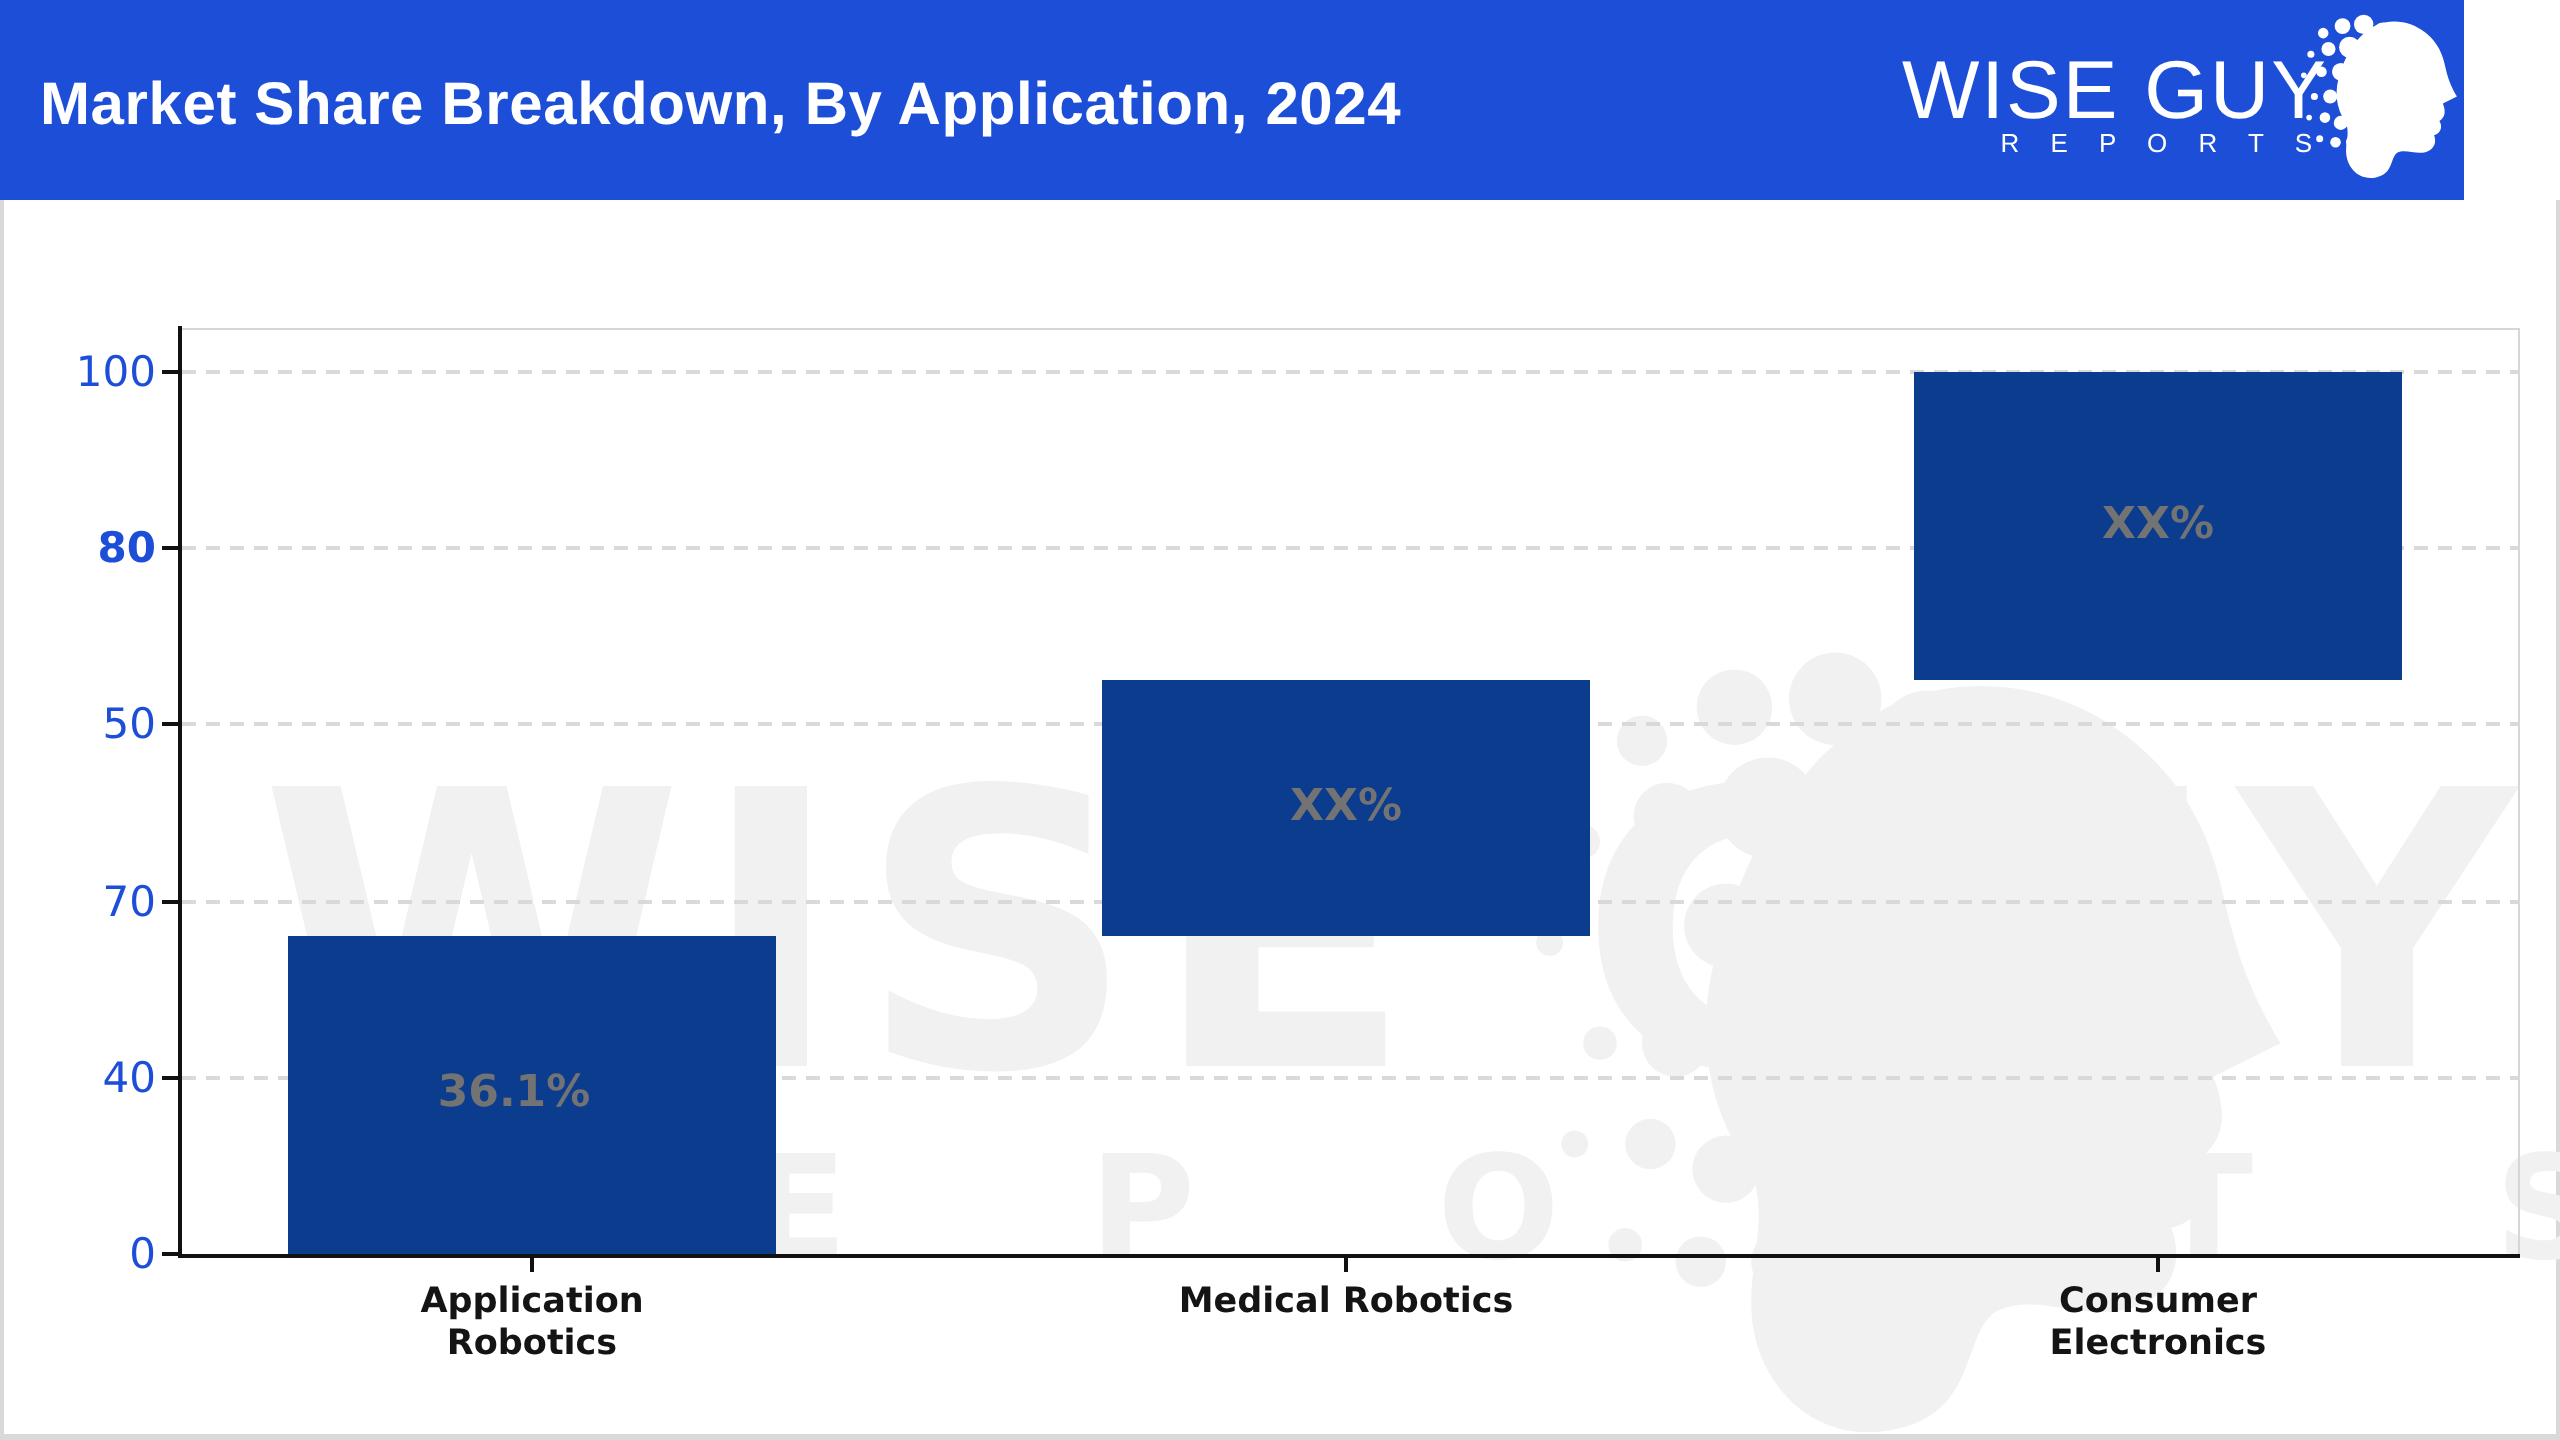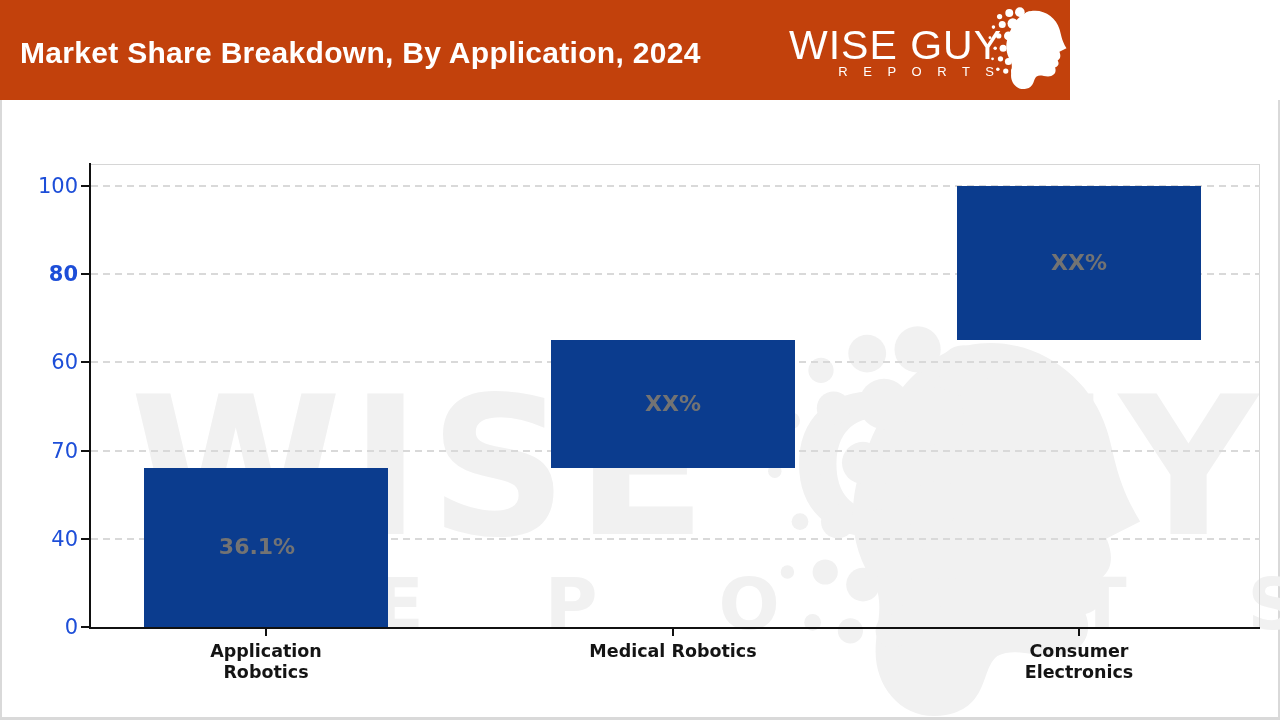--- a/index.html
+++ b/index.html
@@ -1,20 +1,20 @@
 <!DOCTYPE html>
 <html><head>
 <meta charset="utf-8">
 <style>
   html,body{margin:0;padding:0;background:#ffffff;}
   body{width:1280px;height:720px;overflow:hidden;position:relative;
        font-family:"DejaVu Sans",sans-serif;}
 
   
-  .header{position:absolute;left:0;top:0;width:1070px;height:100px;background:#c2410c;}
+  .header{position:absolute;left:0;top:0;width:1232px;height:100px;background:#1d4ed8;}
   .title{position:absolute;left:20px;top:36px;color:#ffffff;font-size:30px;font-weight:bold;
          font-family:"Liberation Sans","DejaVu Sans",sans-serif;letter-spacing:.3px;white-space:nowrap;}
   .brand{position:absolute;right:0;top:0;width:250px;height:100px;}
   .brand-word{position:absolute;right:68px;top:22px;color:#ffffff;font-size:41px;font-weight:400;
               font-family:"Liberation Sans",sans-serif;letter-spacing:1px;white-space:nowrap;}
   .brand-sub{position:absolute;right:70px;top:64px;color:#ffffff;font-size:13px;font-weight:400;
              font-family:"Liberation Sans",sans-serif;letter-spacing:6px;white-space:nowrap;}
   .brand-head{position:absolute;right:0px;top:2px;width:88px;height:96px;}
 
   
@@ -121,21 +121,21 @@
       <div class="tickmark z-axis" style="left: 79px; top: 526px; width: 8px; height: 2px;"></div>
       <div class="ytick-label z-axis" style="left: 16px; top: 514px;">0</div>
       <div class="gridline z-grid" style="left: 89px; top: 437.8px; width: 1169px;"></div>
       <div class="tickmark z-axis" style="left: 79px; top: 437.8px; width: 8px; height: 2px;"></div>
       <div class="ytick-label z-axis" style="left: 16px; top: 425.8px;">40</div>
       <div class="gridline z-grid" style="left: 89px; top: 349.6px; width: 1169px;"></div>
       <div class="tickmark z-axis" style="left: 79px; top: 349.6px; width: 8px; height: 2px;"></div>
       <div class="ytick-label z-axis" style="left: 16px; top: 337.6px;">70</div>
       <div class="gridline z-grid" style="left: 89px; top: 261.4px; width: 1169px;"></div>
       <div class="tickmark z-axis" style="left: 79px; top: 261.4px; width: 8px; height: 2px;"></div>
-      <div class="ytick-label z-axis" style="left: 16px; top: 249.4px;">60</div>
+      <div class="ytick-label z-axis" style="left: 16px; top: 249.4px;">50</div>
       <div class="gridline z-grid" style="left: 89px; top: 173.2px; width: 1169px;"></div>
       <div class="tickmark z-axis" style="left: 79px; top: 173.2px; width: 8px; height: 2px;"></div>
       <div class="ytick-label z-axis" style="left: 16px; top: 161.2px; font-weight: bold;">80</div>
       <div class="gridline z-grid" style="left: 89px; top: 85px; width: 1169px;"></div>
       <div class="tickmark z-axis" style="left: 79px; top: 85px; width: 8px; height: 2px;"></div>
       <div class="ytick-label z-axis" style="left: 16px; top: 73px;">100</div>
       <div class="spine-light" style="left: 87px; top: 63.95px; width: 1171px; height: 1px;"></div>
       <div class="spine-light" style="left: 1257px; top: 63.95px; width: 1px; height: 463.05px;"></div>
       <div class="bar z-bar" style="left: 142px; top: 367.799px; width: 244px; height: 159.201px;"></div>
       <div class="bar-label z-bar" style="left: 142px; top: 433.399px; width: 226px;">36.1%</div>

